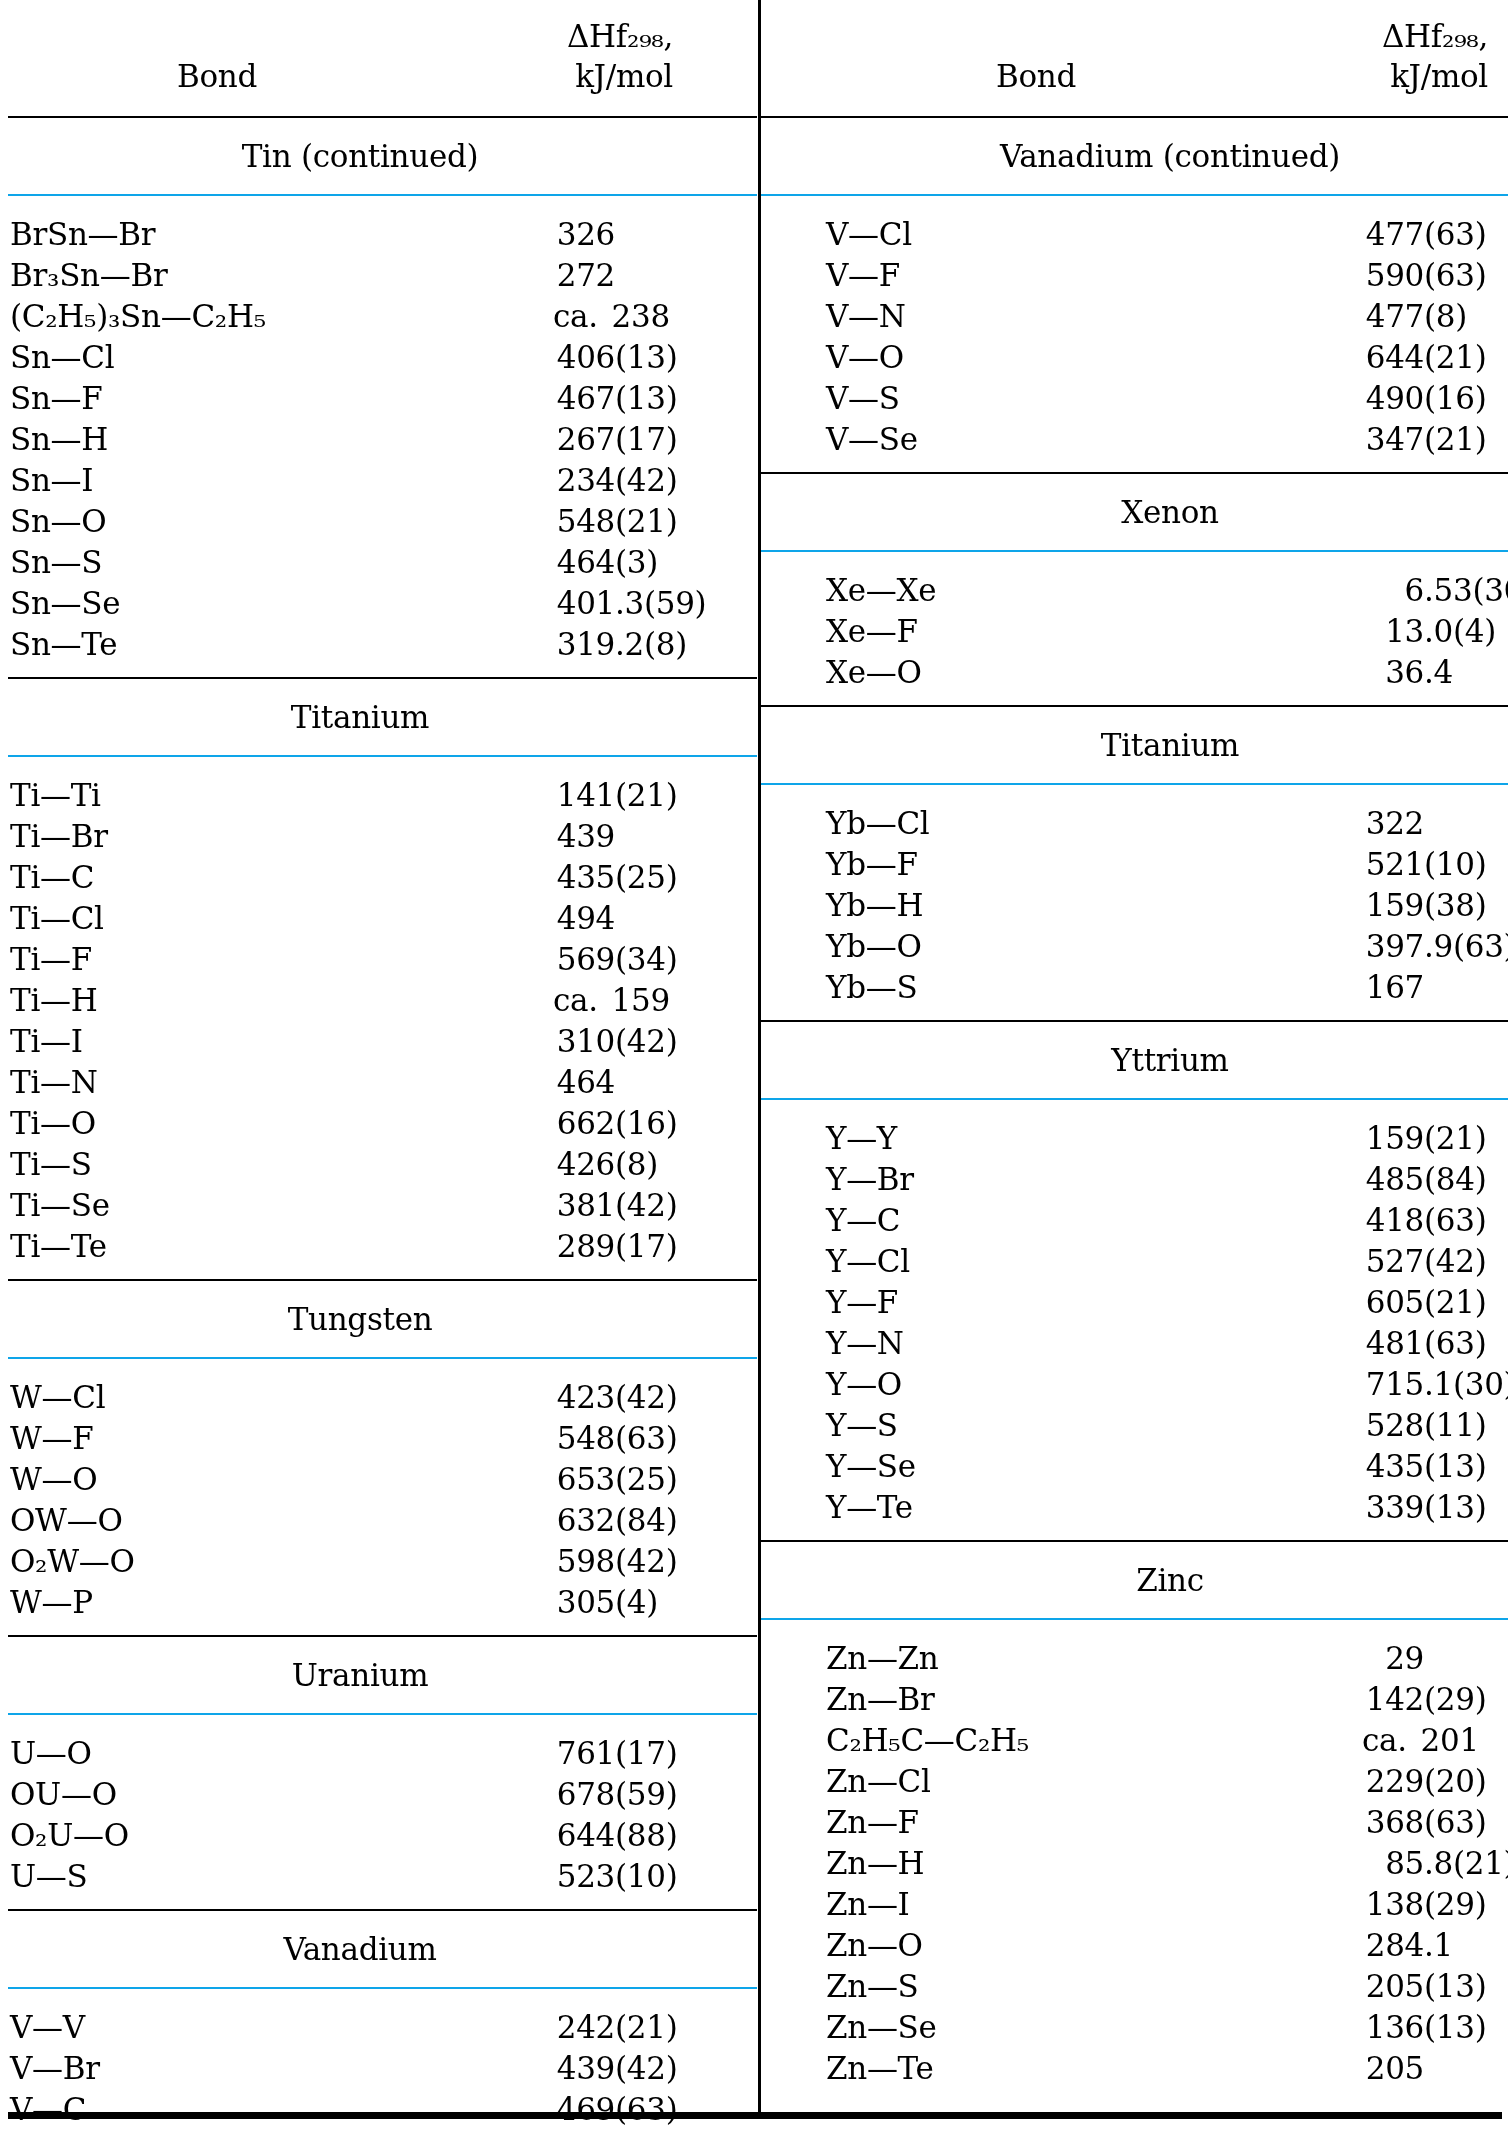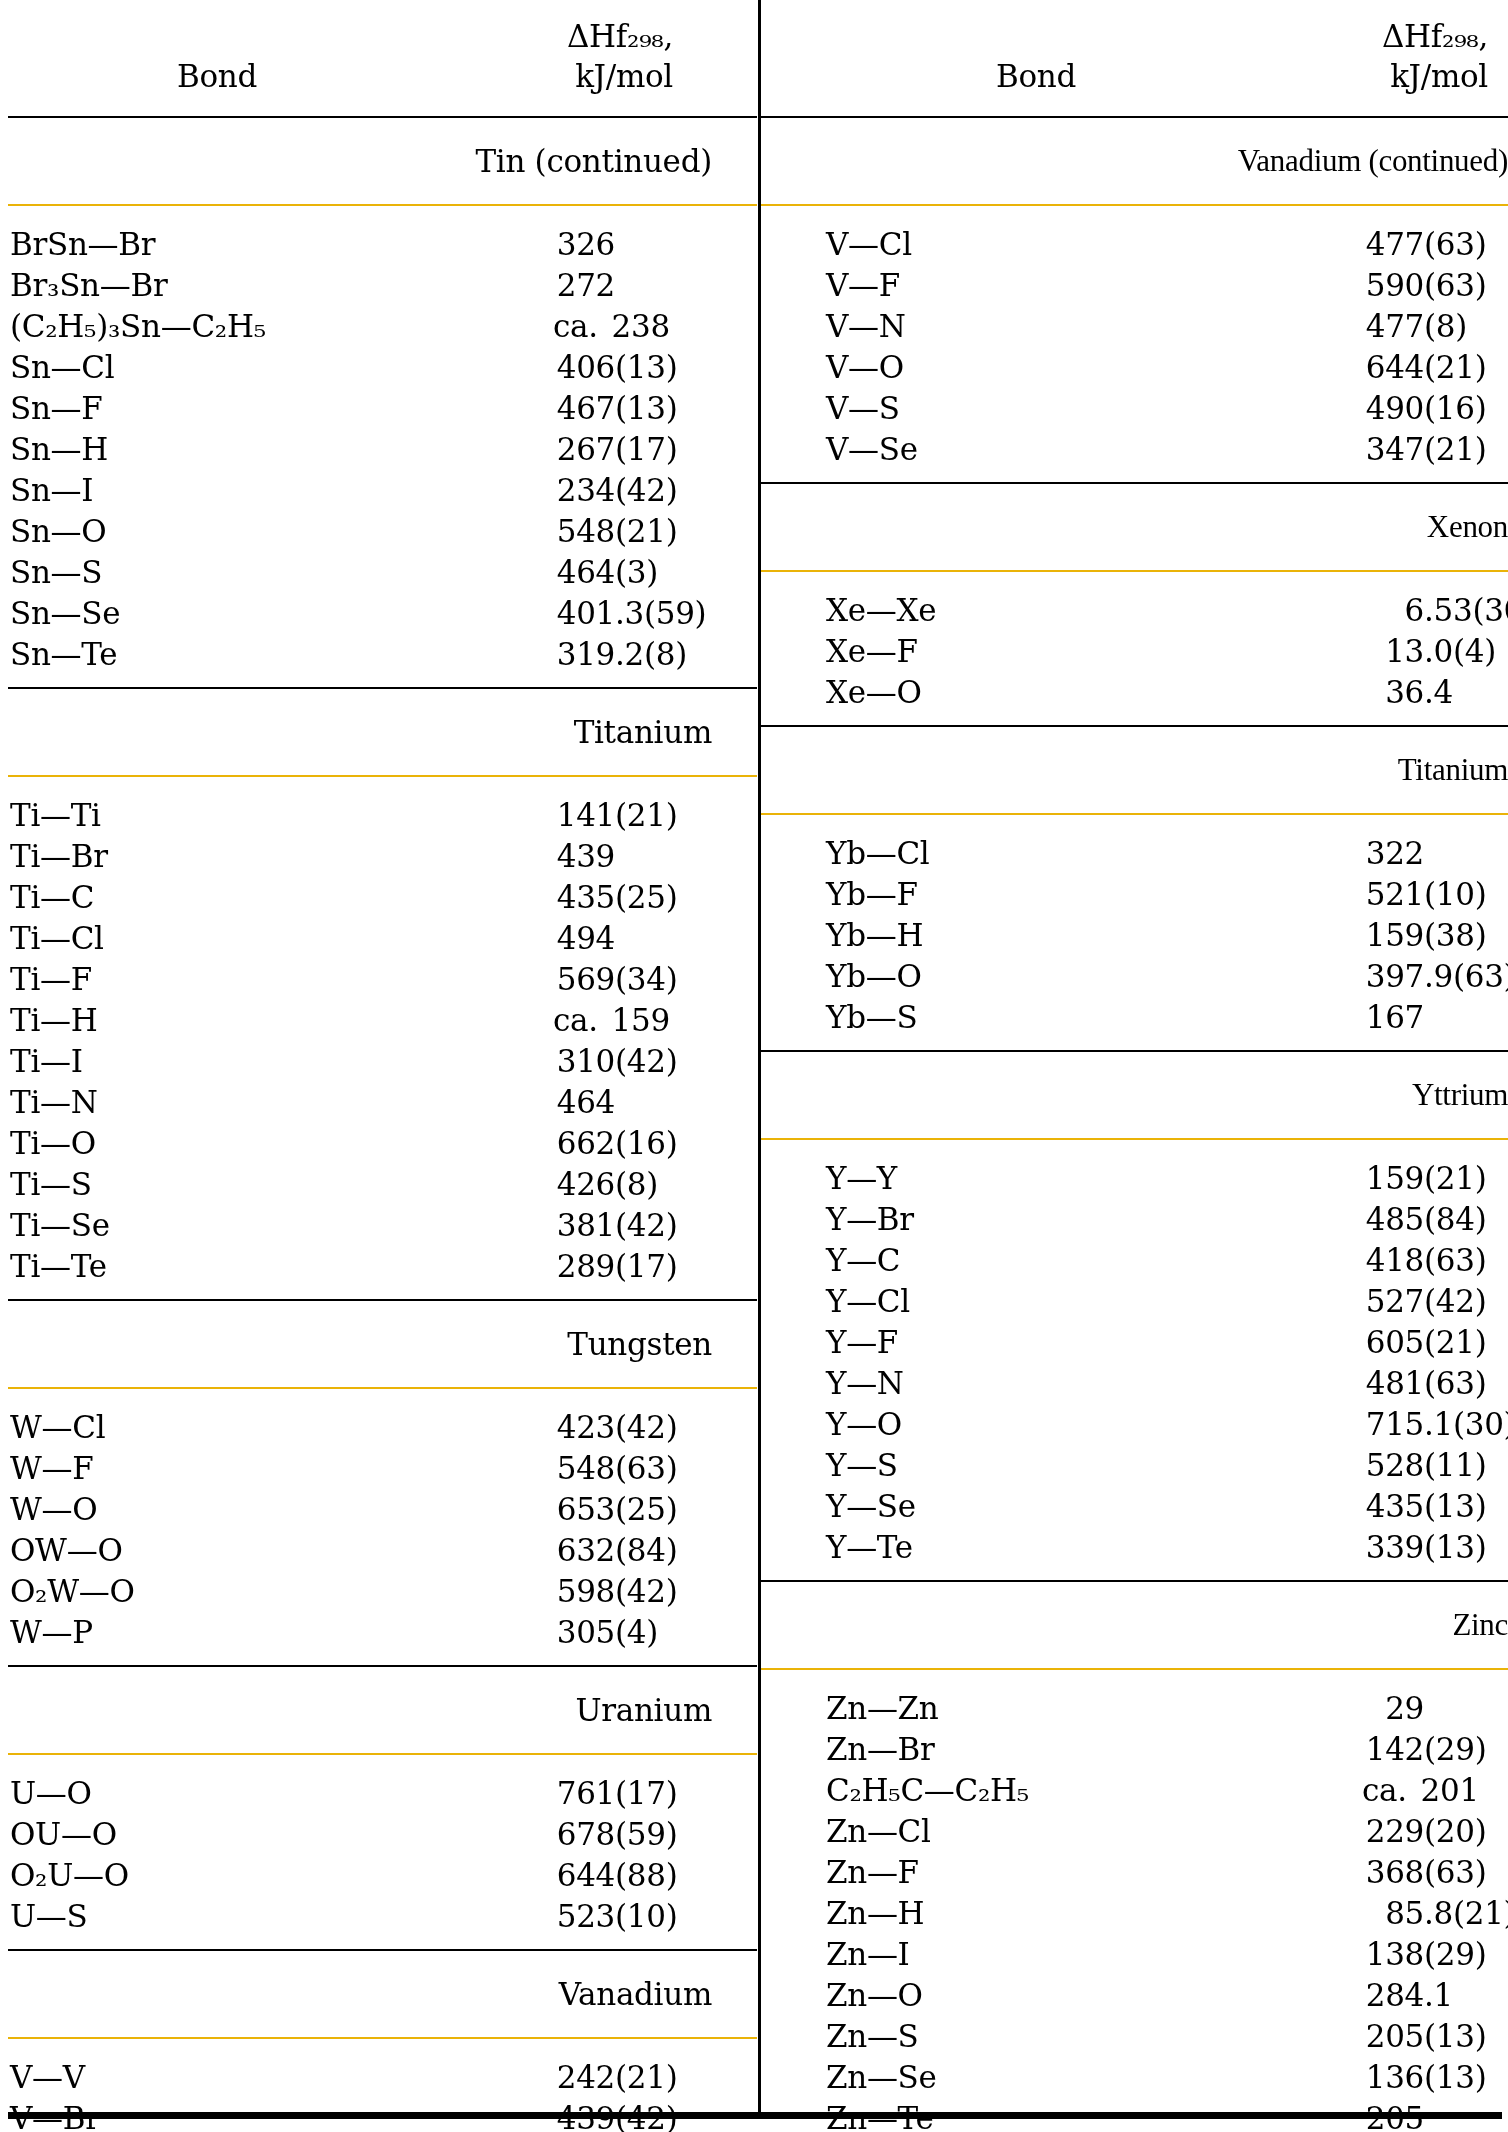--- a/index.html
+++ b/index.html
@@ -15,26 +15,26 @@
 
   .col-header { position:relative; height:118px; border-bottom:2px solid #000; box-sizing:border-box; }
   .bond-label { position:absolute; bottom:22px; transform:translateX(-50%); white-space:nowrap; }
   .col-left  .bond-label { left:209px; }
   .col-right .bond-label { left:276px; }
   .value-label { position:absolute; bottom:20px; transform:translateX(-50%); text-align:right; line-height:40px; white-space:nowrap; }
   .col-left  .value-label { left:612px; }
   .col-right .value-label { left:675px; }
 
   .section-title-block {
-    position:relative; height:88px; box-sizing:border-box;
-    border-bottom:2px solid #eab308;
-    display:flex; align-items:center; justify-content:flex-end;
+    position:relative; height:78px; box-sizing:border-box;
+    border-bottom:2px solid #0ea5e9;
+    display:flex; align-items:center; justify-content:center;
   }
   .col-left  .section-title-block { padding-right:45px; }
-  .col-right .section-title-block { padding-left:72px;font-family:Liberation Serif, serif; }
+  .col-right .section-title-block { padding-left:72px; }
   .section-title-block span { white-space:nowrap; }
 
   .rows { position:relative; box-sizing:border-box; padding:6px 0 12px 0; border-bottom:2px solid #000;margin-top:12px; }
   .rows.last { border-bottom:none; padding-bottom:0; }
 
   .row { position:relative; height:41px; line-height:41px; }
   .bond { position:absolute; left:2px; white-space:nowrap; }
   .col-right .bond { left:66px; }
   .val  { position:absolute; left:545px; white-space:nowrap; }
   .col-right .val { left:602px; }

